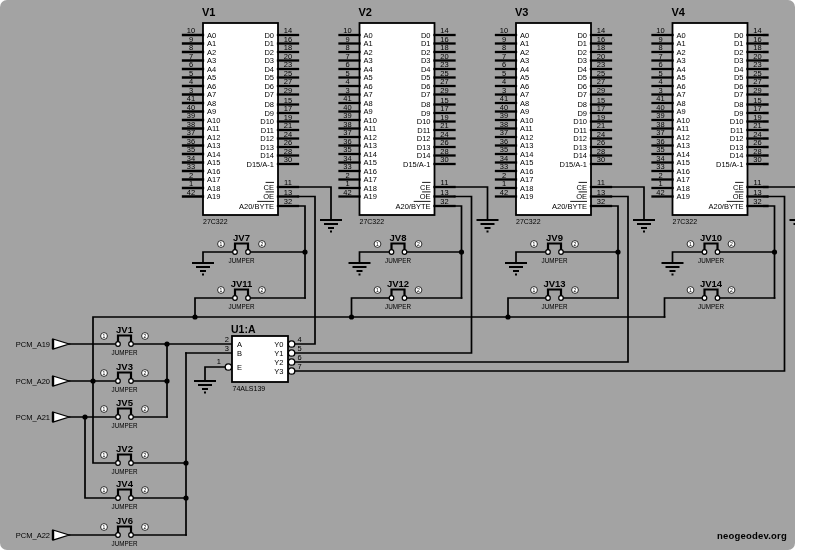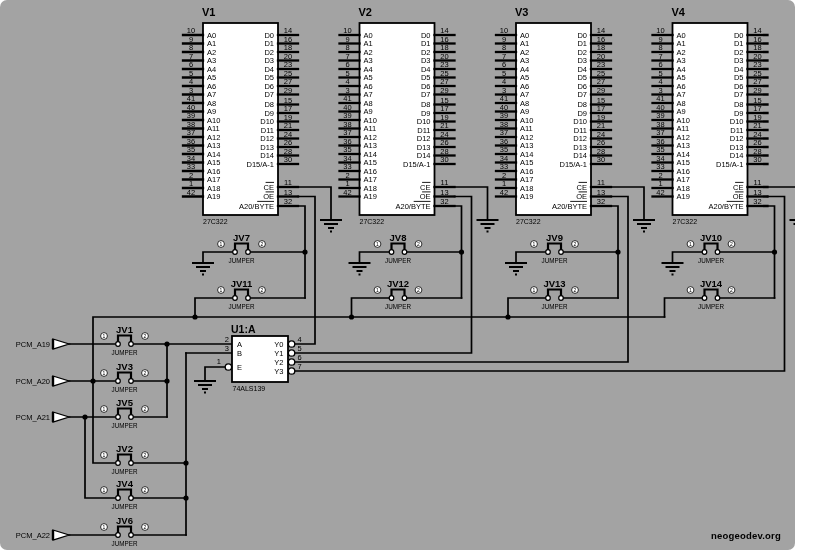--- a/index.html
+++ b/index.html
@@ -1,19 +1,19 @@
 <!DOCTYPE html>
 <html><head>
 <meta charset="utf-8">
 <style>
   html,body{margin:0;padding:0;background:#fff;}
   .page{position:relative;width:795px;height:550px;background:#a3a3a3;overflow:hidden;
         font-family:"Liberation Sans", sans-serif;border-radius:7px;}
   svg{display:block;}
-  .footer{position:absolute;right:14px;bottom:9px;font-size:9.5px;font-weight:bold;color:#000;
+  .footer{position:absolute;right:8px;bottom:9px;font-size:9.5px;font-weight:bold;color:#000;
           font-family:"Liberation Sans", sans-serif;letter-spacing:0.2px;}
 </style>
 </head>
 <body>
 
 <div class="page">
   <svg id="schematic" width="820" height="550" viewBox="0 0 820 550">
       <polyline points="298,187 331,187 331,220" fill="none" stroke="#000" stroke-width="1.7" stroke-linecap="square" stroke-linejoin="miter"></polyline>
       <line x1="320" y1="220" x2="342" y2="220" stroke="#000" stroke-width="2"></line>
       <line x1="324" y1="224" x2="338" y2="224" stroke="#000" stroke-width="2"></line>

